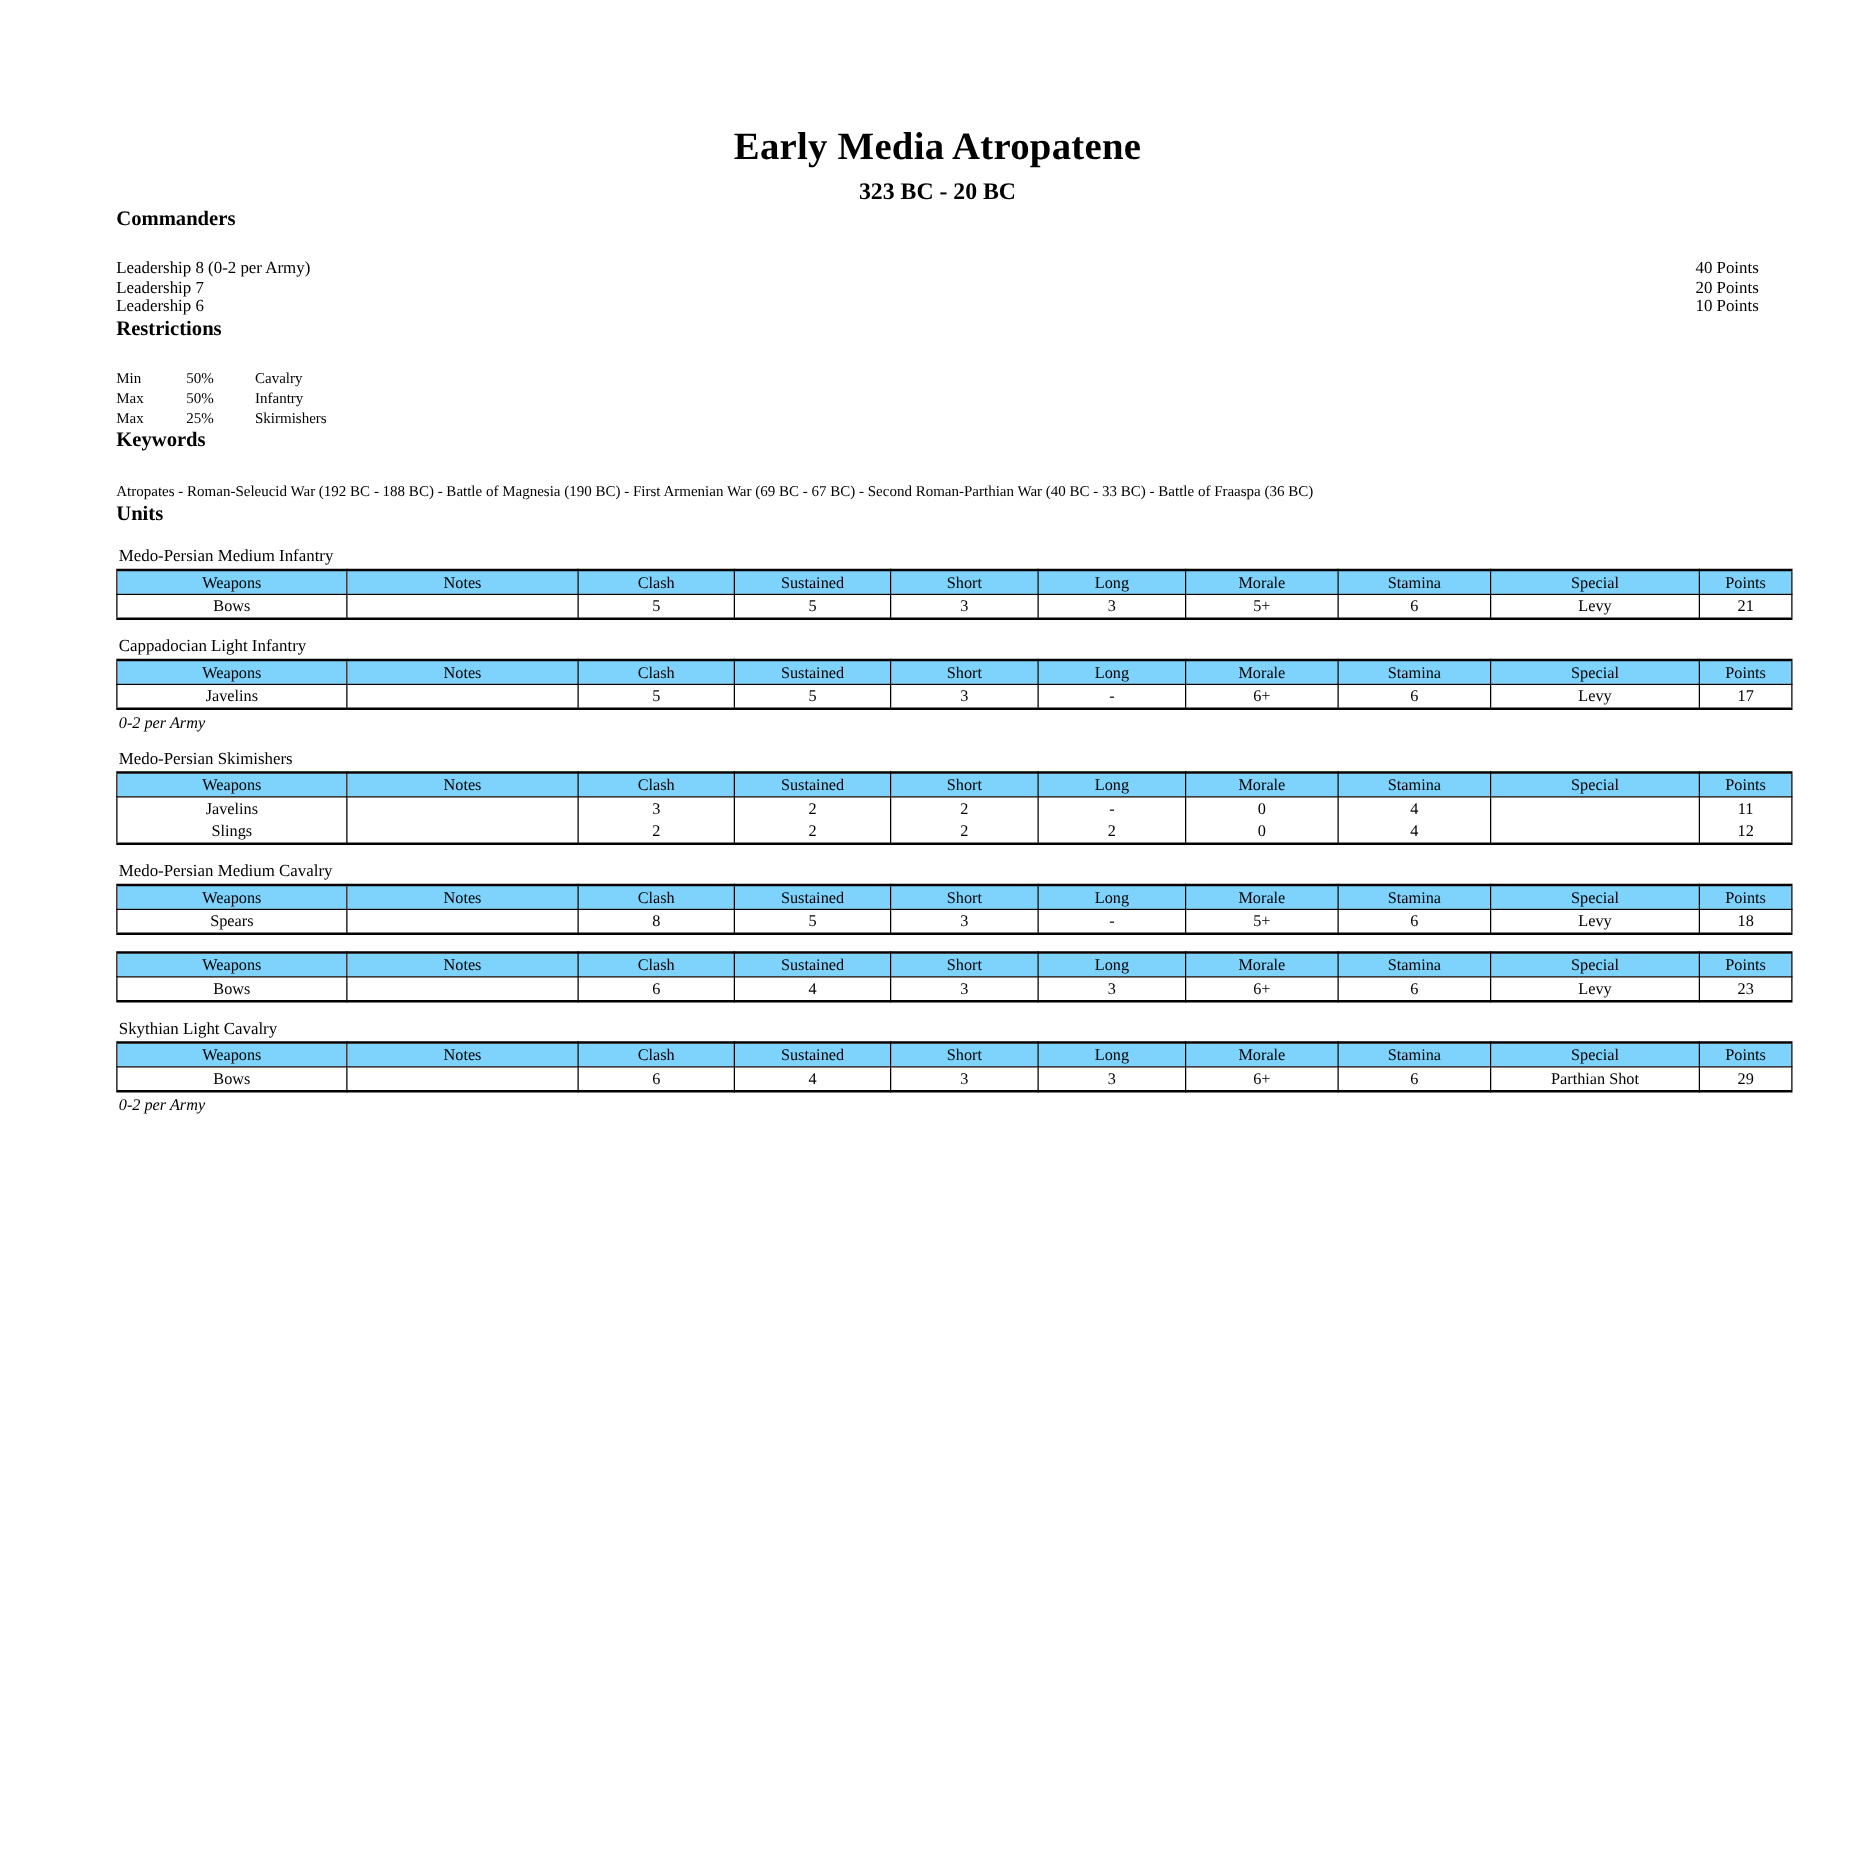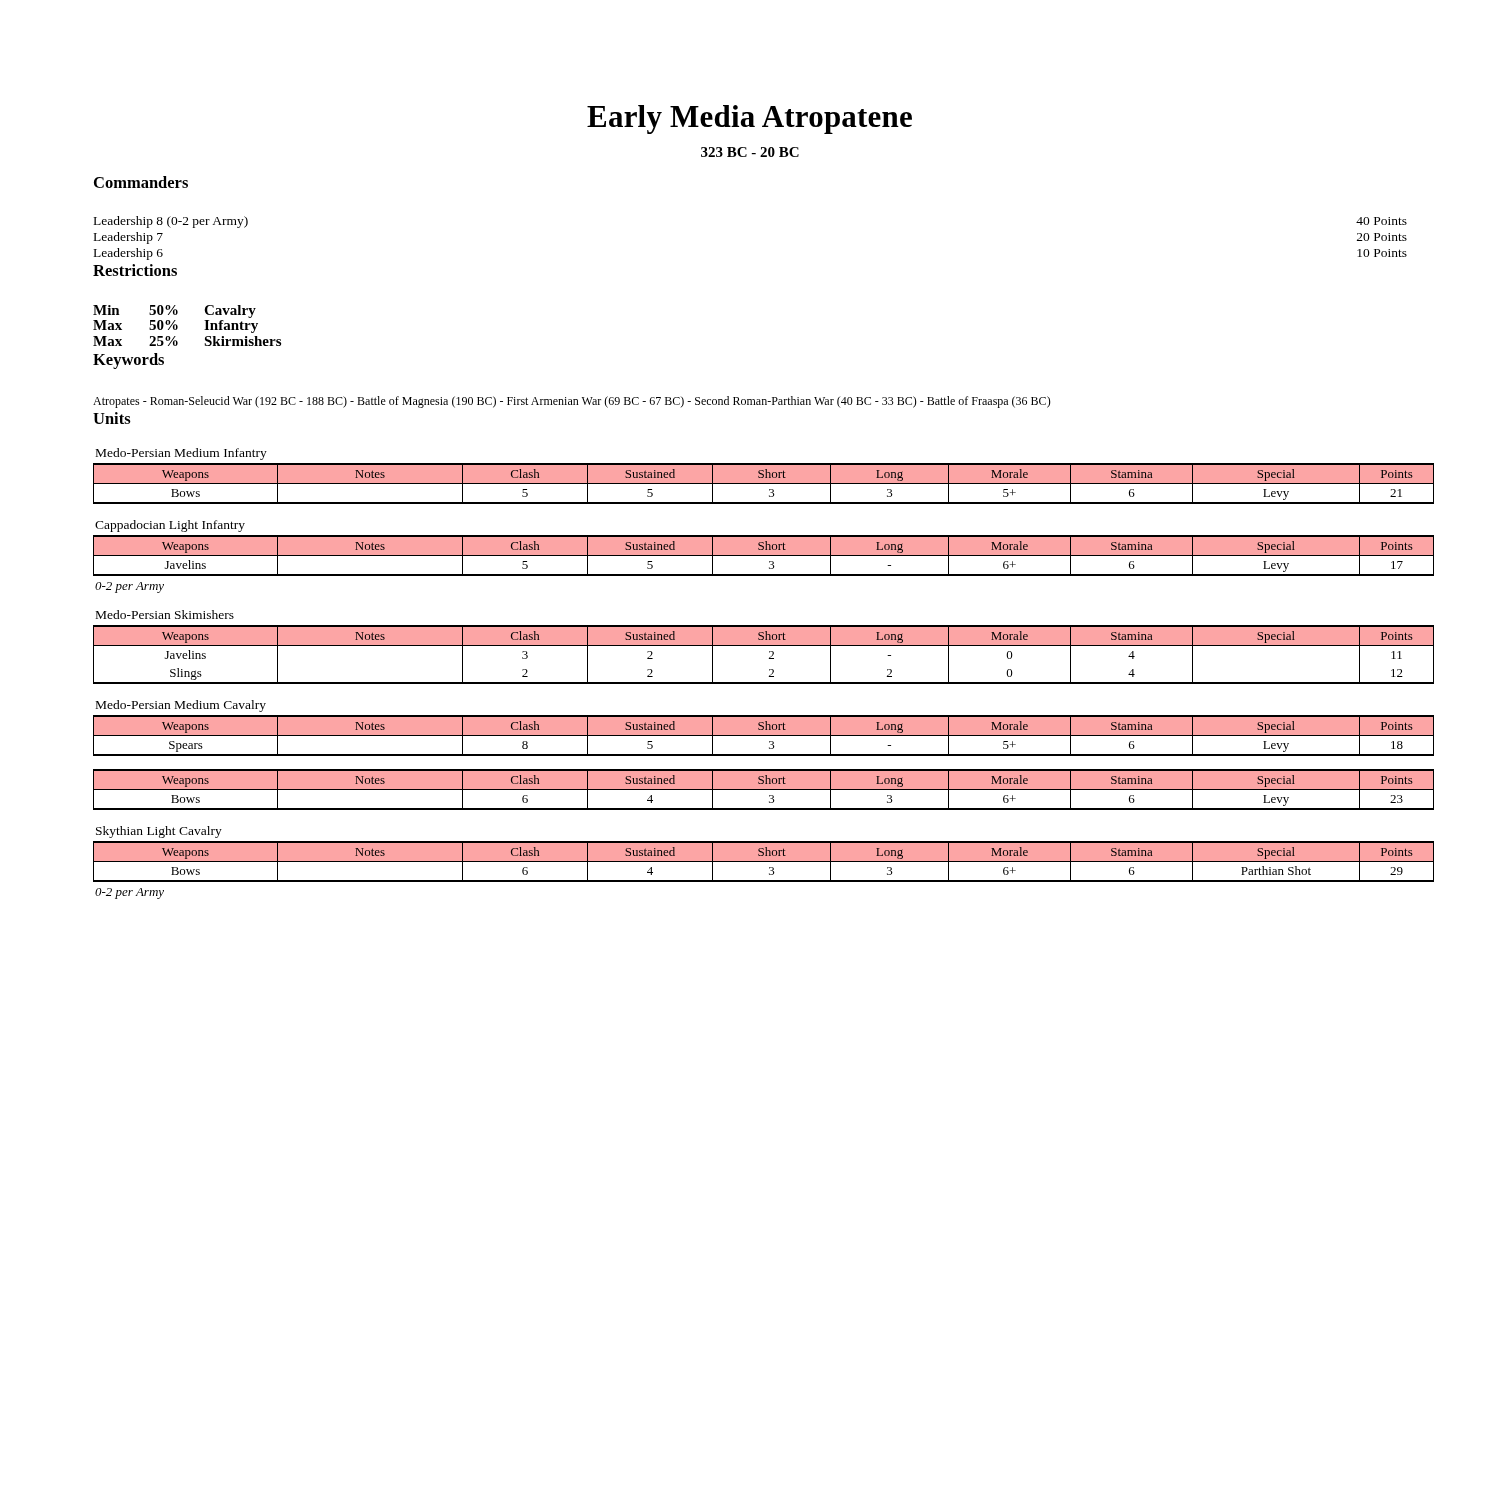--- a/index.html
+++ b/index.html
@@ -18,23 +18,23 @@
   
   .title-block { text-align: center; padding-top: 88px; }
   .doc-title {
     font-size: 31px;
     font-weight: bold;
     letter-spacing: 0.2px;
     line-height: 1.1;
     margin: 0;
   }
   .doc-subtitle {
-    font-size: 15px;
+    font-size: 19px;
     font-weight: bold;
-    margin: 10px 0 12px 0;
+    margin: 10px 0 0 0;
     line-height: 1.1;
   }
 
   
   .content { margin: 0 auto; width: 1340px; padding-left: 13px; }
 
   h2.section {
     font-size: 16.5px;
     font-weight: bold;
     margin: 0;
@@ -53,24 +53,23 @@
     justify-content: space-between;
     font-size: 13.5px;
     line-height: 15.8px;
   }
   .cmd-label { white-space: nowrap; }
   .cmd-points { white-space: nowrap; }
 
   
   .restrictions { margin-top: 22px; }
   .res-row {
-    font-size: 15px;
+    font-size: 12px;
     line-height: 15.8px;
     white-space: nowrap;
-    font-weight: bold;
   }
   .res-kind { display: inline-block; width: 56px; }
   .res-pct { display: inline-block; width: 55px; }
   .res-troop { display: inline-block; }
 
   
   .keywords-line {
     margin-top: 23px;
     font-size: 12px;
     line-height: 16px;
@@ -100,21 +99,21 @@
     text-align: center;
     font-weight: normal;
     font-size: 13px;
     line-height: 15px;
     height: 17px;
     padding: 1px 2px 2px 2px;
     overflow: hidden;
     white-space: nowrap;
   }
   table.unit-table thead th {
-    background: #fca5a5;
+    background: #7dd3fc;
     border-bottom: 1px solid #000;
   }
   table.unit-table tbody td { background: #ffffff; }
   
   col.c-weapons  { width: 184px; }
   col.c-notes    { width: 185px; }
   col.c-clash    { width: 125px; }
   col.c-sustained{ width: 125px; }
   col.c-short    { width: 118px; }
   col.c-long     { width: 118px; }

